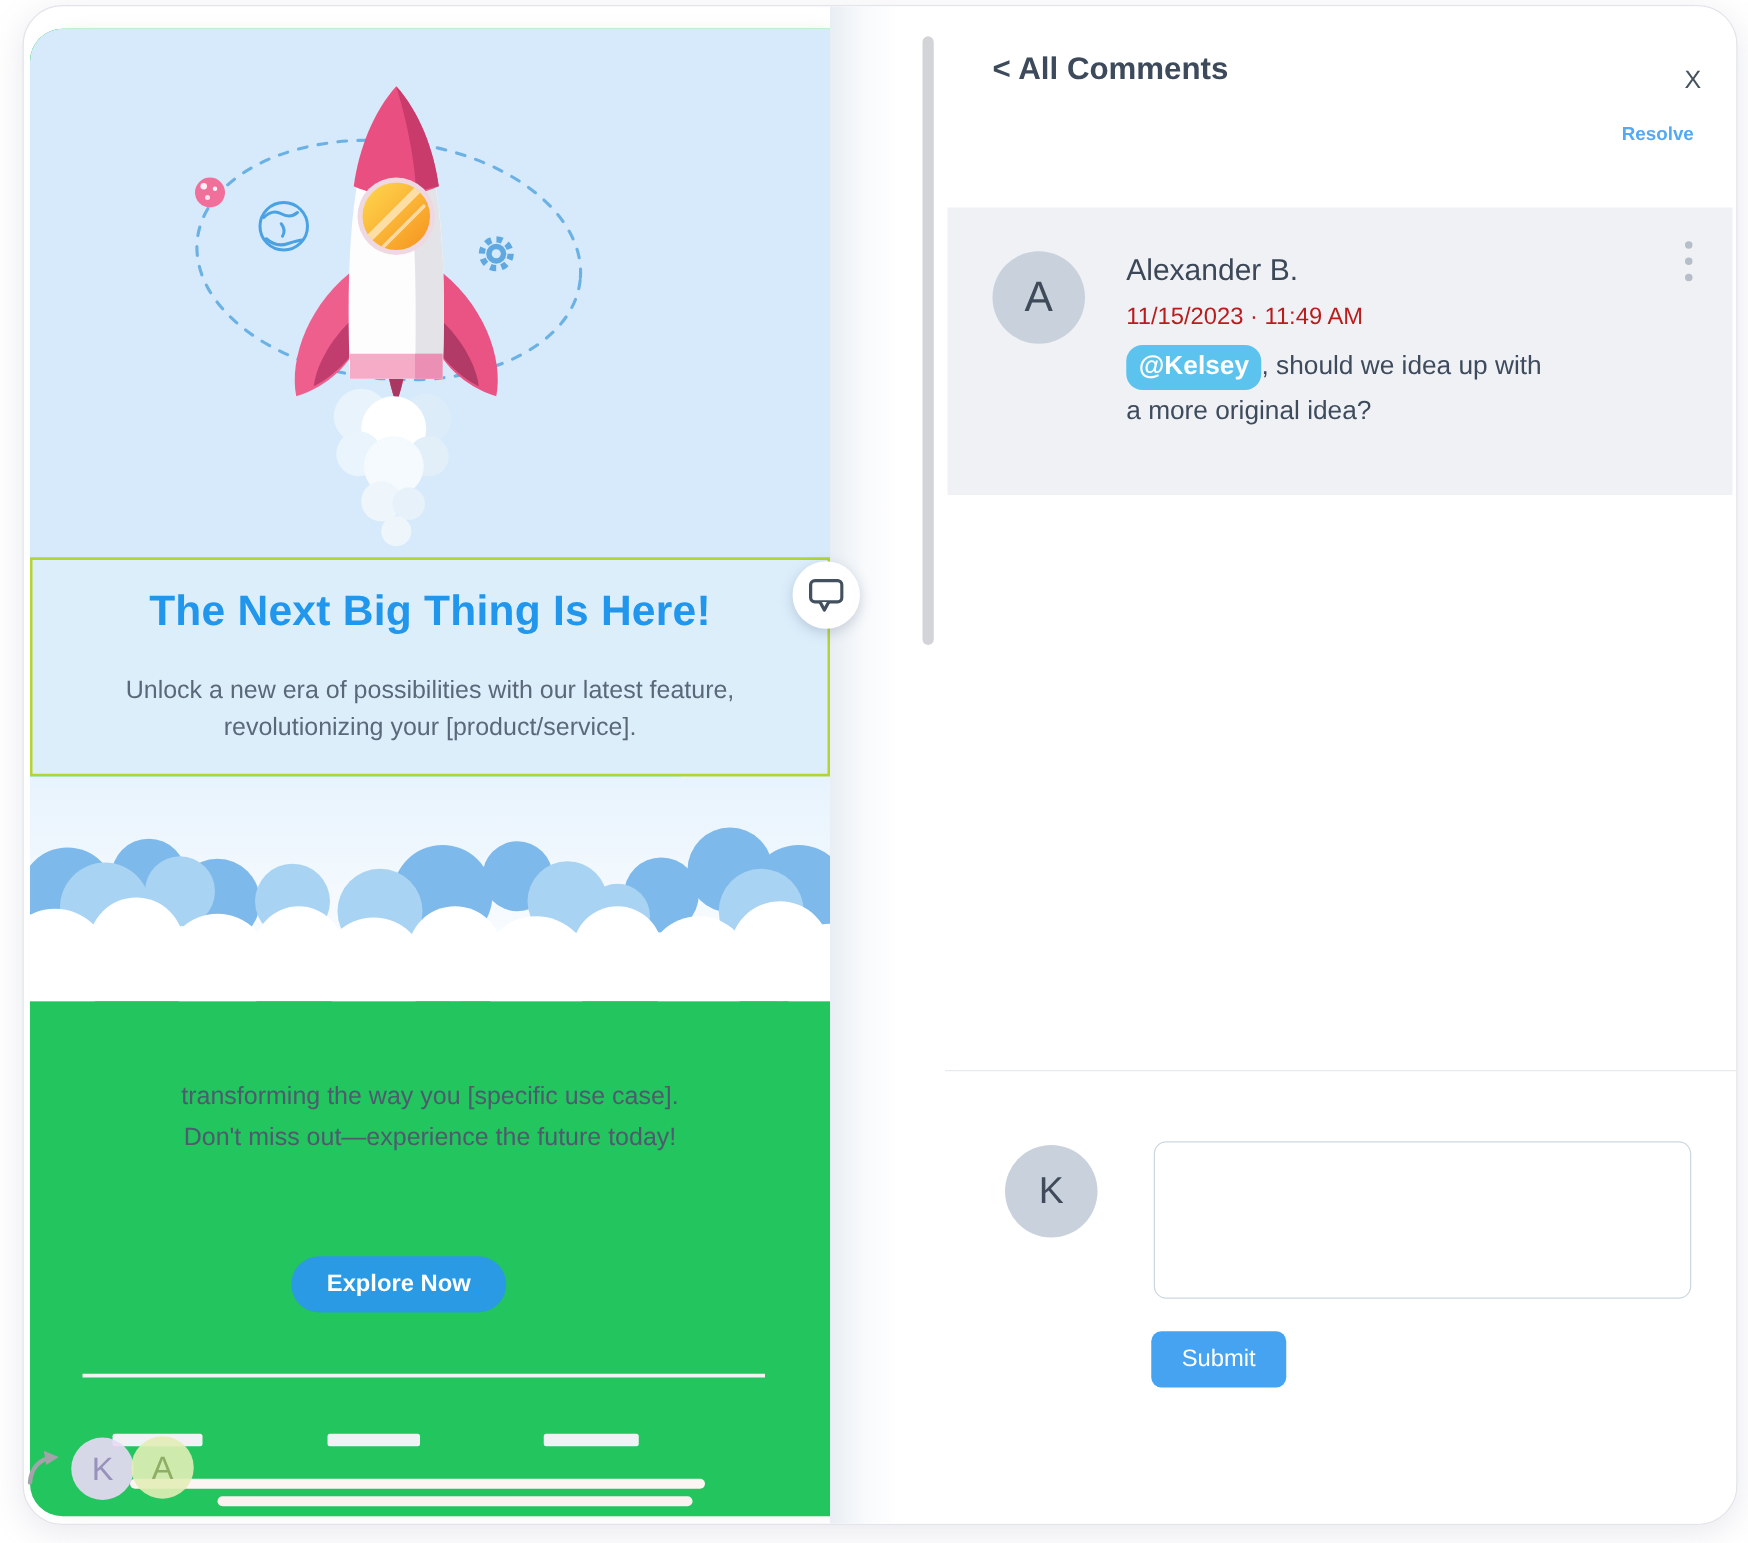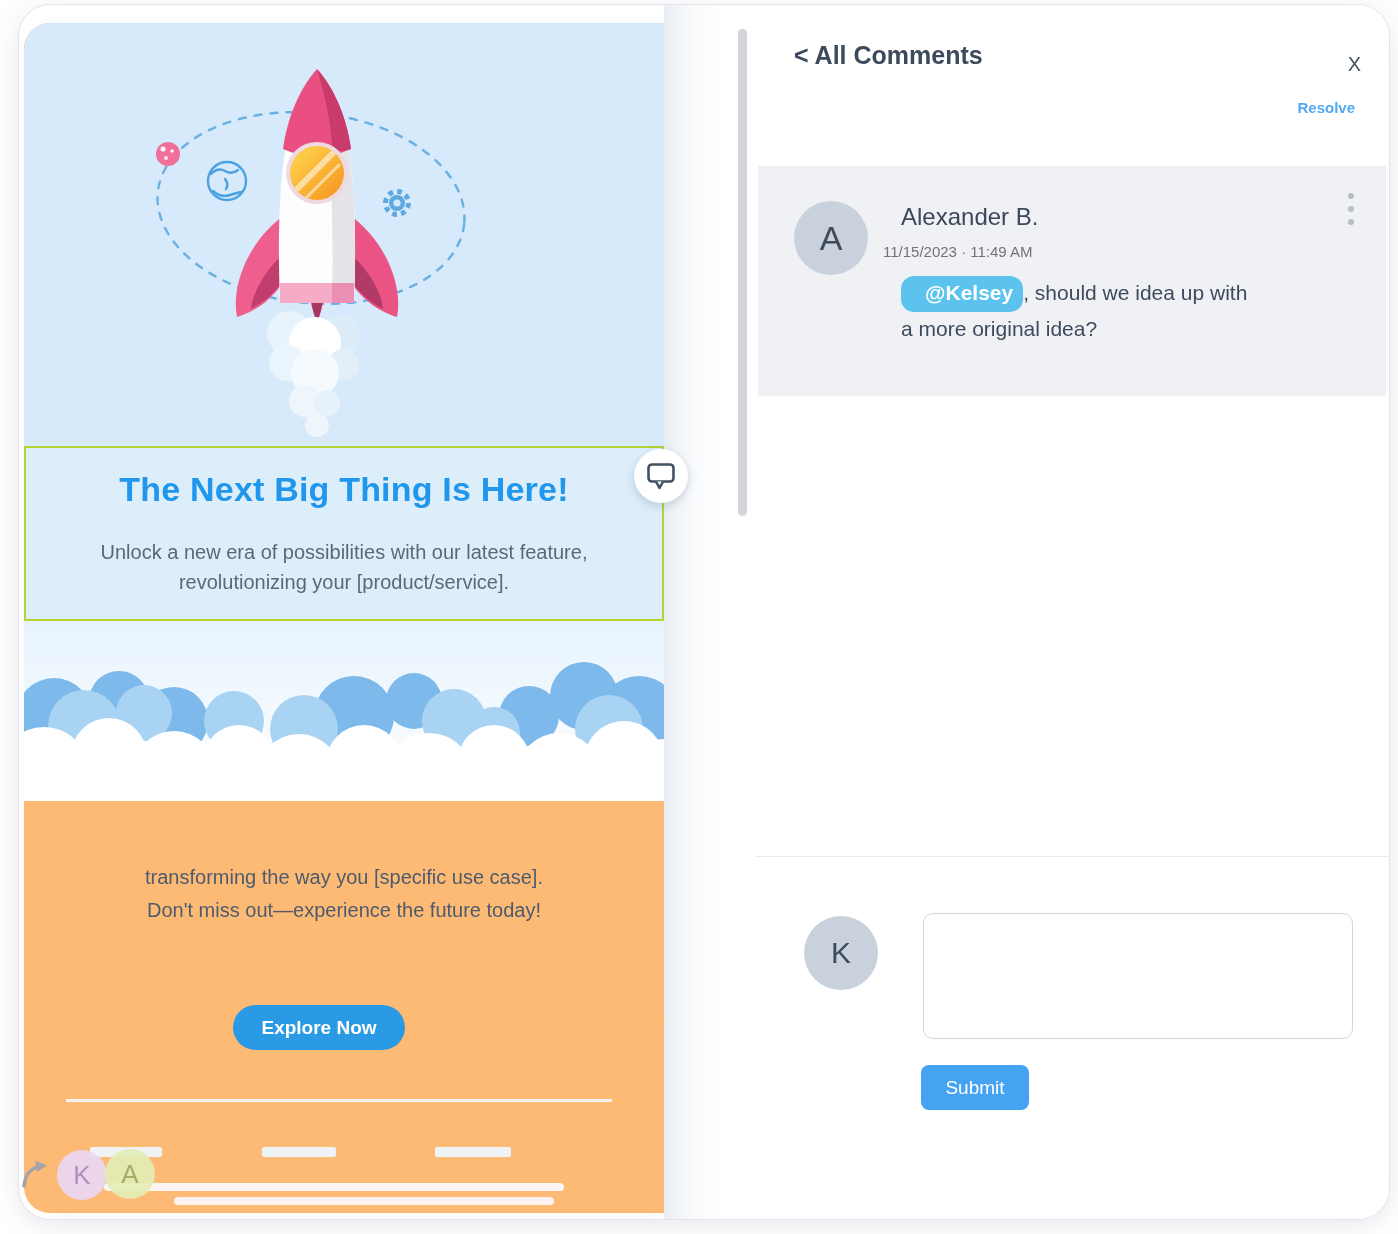--- a/index.html
+++ b/index.html
@@ -3,21 +3,21 @@
 <meta charset="utf-8">
 <style>
   * { margin:0; padding:0; box-sizing:border-box; }
   html,body { width:1398px; height:1234px; background:#ffffff; font-family:"Liberation Sans", sans-serif; overflow:hidden; }
 
   .window { position:absolute; left:18px; top:4px; width:1372px; height:1216px;
     background:#ffffff; border-radius:32px; border:1px solid #e2e4ea;
     box-shadow:0 6px 26px rgba(125,135,160,.18); overflow:hidden; }
 
   
-  .canvas { position:absolute; left:5px; top:18px; bottom:6px; width:640px; background:#fdba74;
+  .canvas { position:absolute; left:5px; top:18px; bottom:6px; width:640px; background:#22c55e;
     border-top-left-radius:26px; border-bottom-left-radius:26px;
     box-shadow:10px 0 18px -6px rgba(110,130,155,.20); overflow:hidden; }
 
   .rocket-area { position:absolute; left:0; top:0; width:640px; height:423px;
     background:#d7eafb; border-top-left-radius:26px; }
   .rocket-svg { position:absolute; left:105px; top:28px; width:420px; height:392px; }
 
   .hero { position:absolute; left:0; top:423px; width:640px; height:175px;
     background:#ddeefb; border:2px solid #b5d434; text-align:center; }
   .hero-title { margin-top:22px; font-size:34px; font-weight:600; color:#2196ed; letter-spacing:.2px; }
@@ -66,25 +66,25 @@
   .panel { position:absolute; left:737px; top:0; right:0; bottom:0; background:#ffffff; }
   .back { position:absolute; left:38px; top:36px; font-size:25px; font-weight:600; color:#3d4a5c; cursor:pointer; }
   .close { position:absolute; right:28px; top:48px; font-size:20px; font-weight:500; color:#47535f; cursor:pointer; }
   .resolve { position:absolute; right:34px; top:94px; font-size:15px; font-weight:600; color:#55a9f0; cursor:pointer; }
 
   .card { position:absolute; left:2px; top:161px; width:628px; height:230px; background:#eff1f5; }
   .avatar { border-radius:50%; background:#c9d2dc; color:#3f4a5a;
     display:flex; align-items:center; justify-content:center; }
   .card .avatar { position:absolute; left:36px; top:35px; width:74px; height:74px; font-size:34px; }
   .author { position:absolute; left:143px; top:37px; font-size:24px; font-weight:500; color:#3c4858; }
-  .timestamp { position:absolute; left:125px; top:77px; font-size:15px; font-weight:500; color:#737373; }
+  .timestamp { position:absolute; left:143px; top:77px; font-size:19px; font-weight:500; color:#b91c1c; }
   .comment-text { position:absolute; left:143px; top:110px; width:420px;
     font-size:21px; line-height:34px; color:#3e4b5d; }
   .mention { display:inline-block; background:#5cc3ef; color:#ffffff; font-weight:700;
-    border-radius:13px; padding:0 10px 2px 24px; cursor:pointer; }
+    border-radius:13px; padding:0 10px 2px 10px; cursor:pointer; }
   .comment-line2 { display:block; }
   .kebab { position:absolute; right:26px; top:27px; width:18px; height:40px; cursor:pointer;
     display:flex; flex-direction:column; align-items:center; gap:7px; }
   .kebab i { width:6px; height:6px; border-radius:50%; background:#b6bec9; }
 
   .divider2 { position:absolute; left:0; right:0; top:851px; height:1px; background:#e8eaee; }
 
   .reply-avatar { position:absolute; left:48px; top:911px; width:74px; height:74px; font-size:30px; }
   .reply-box { position:absolute; left:167px; top:908px; width:430px; height:126px;
     border:1.5px solid #cdd7e1; border-radius:10px; background:#ffffff; resize:none;

